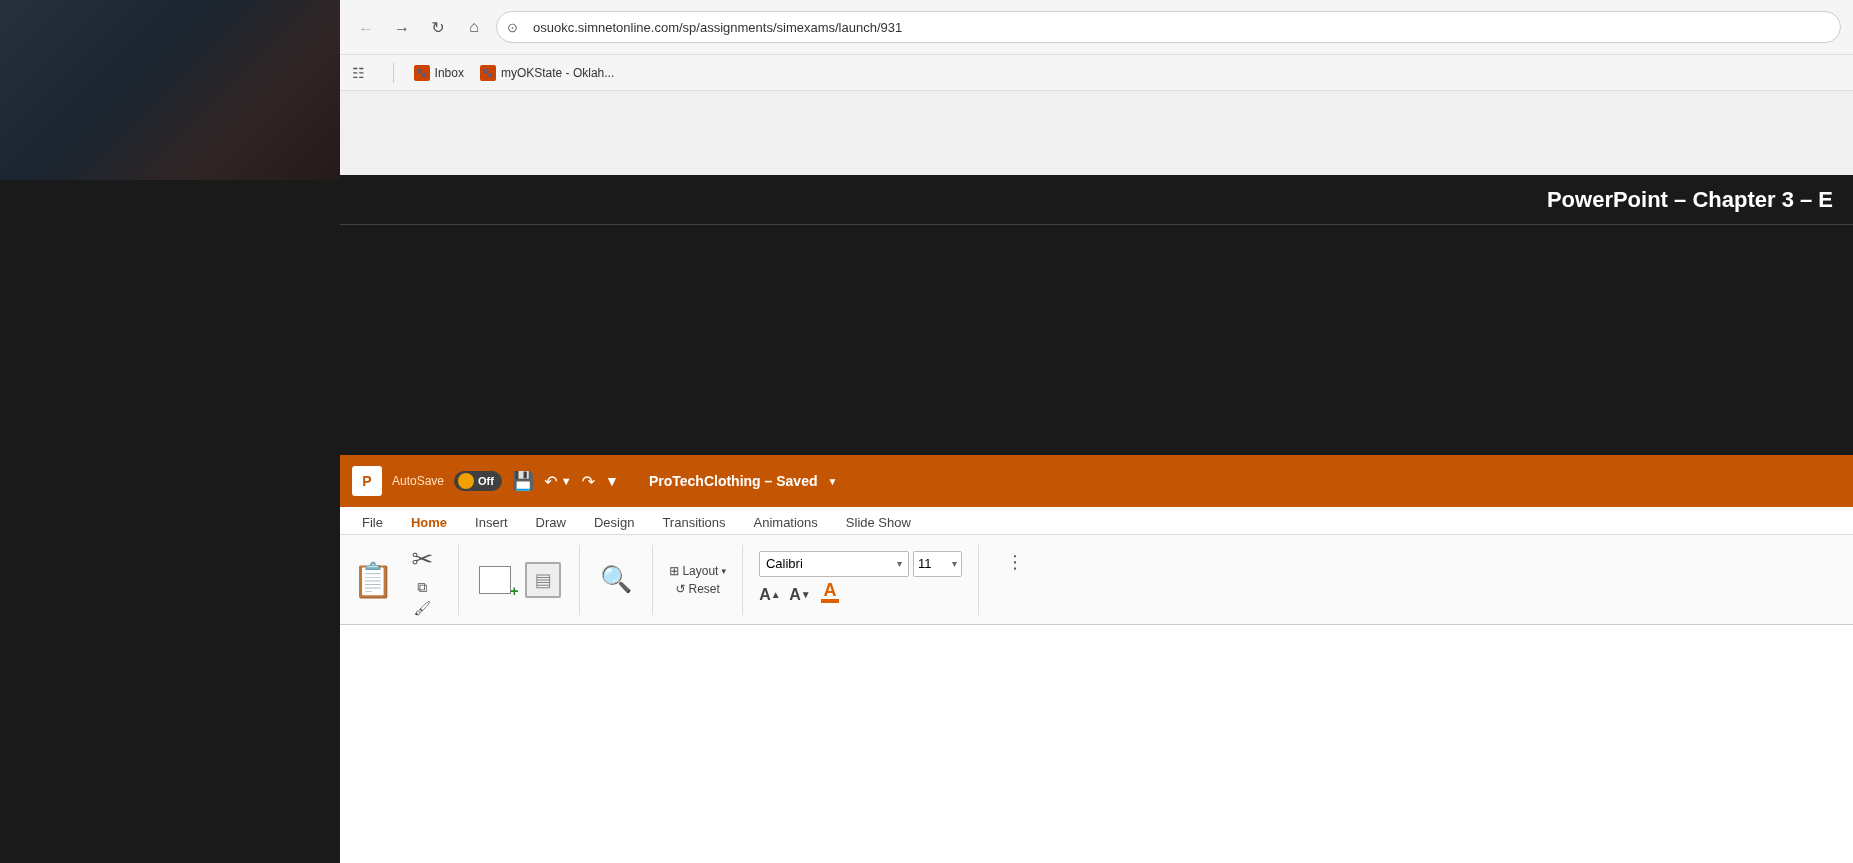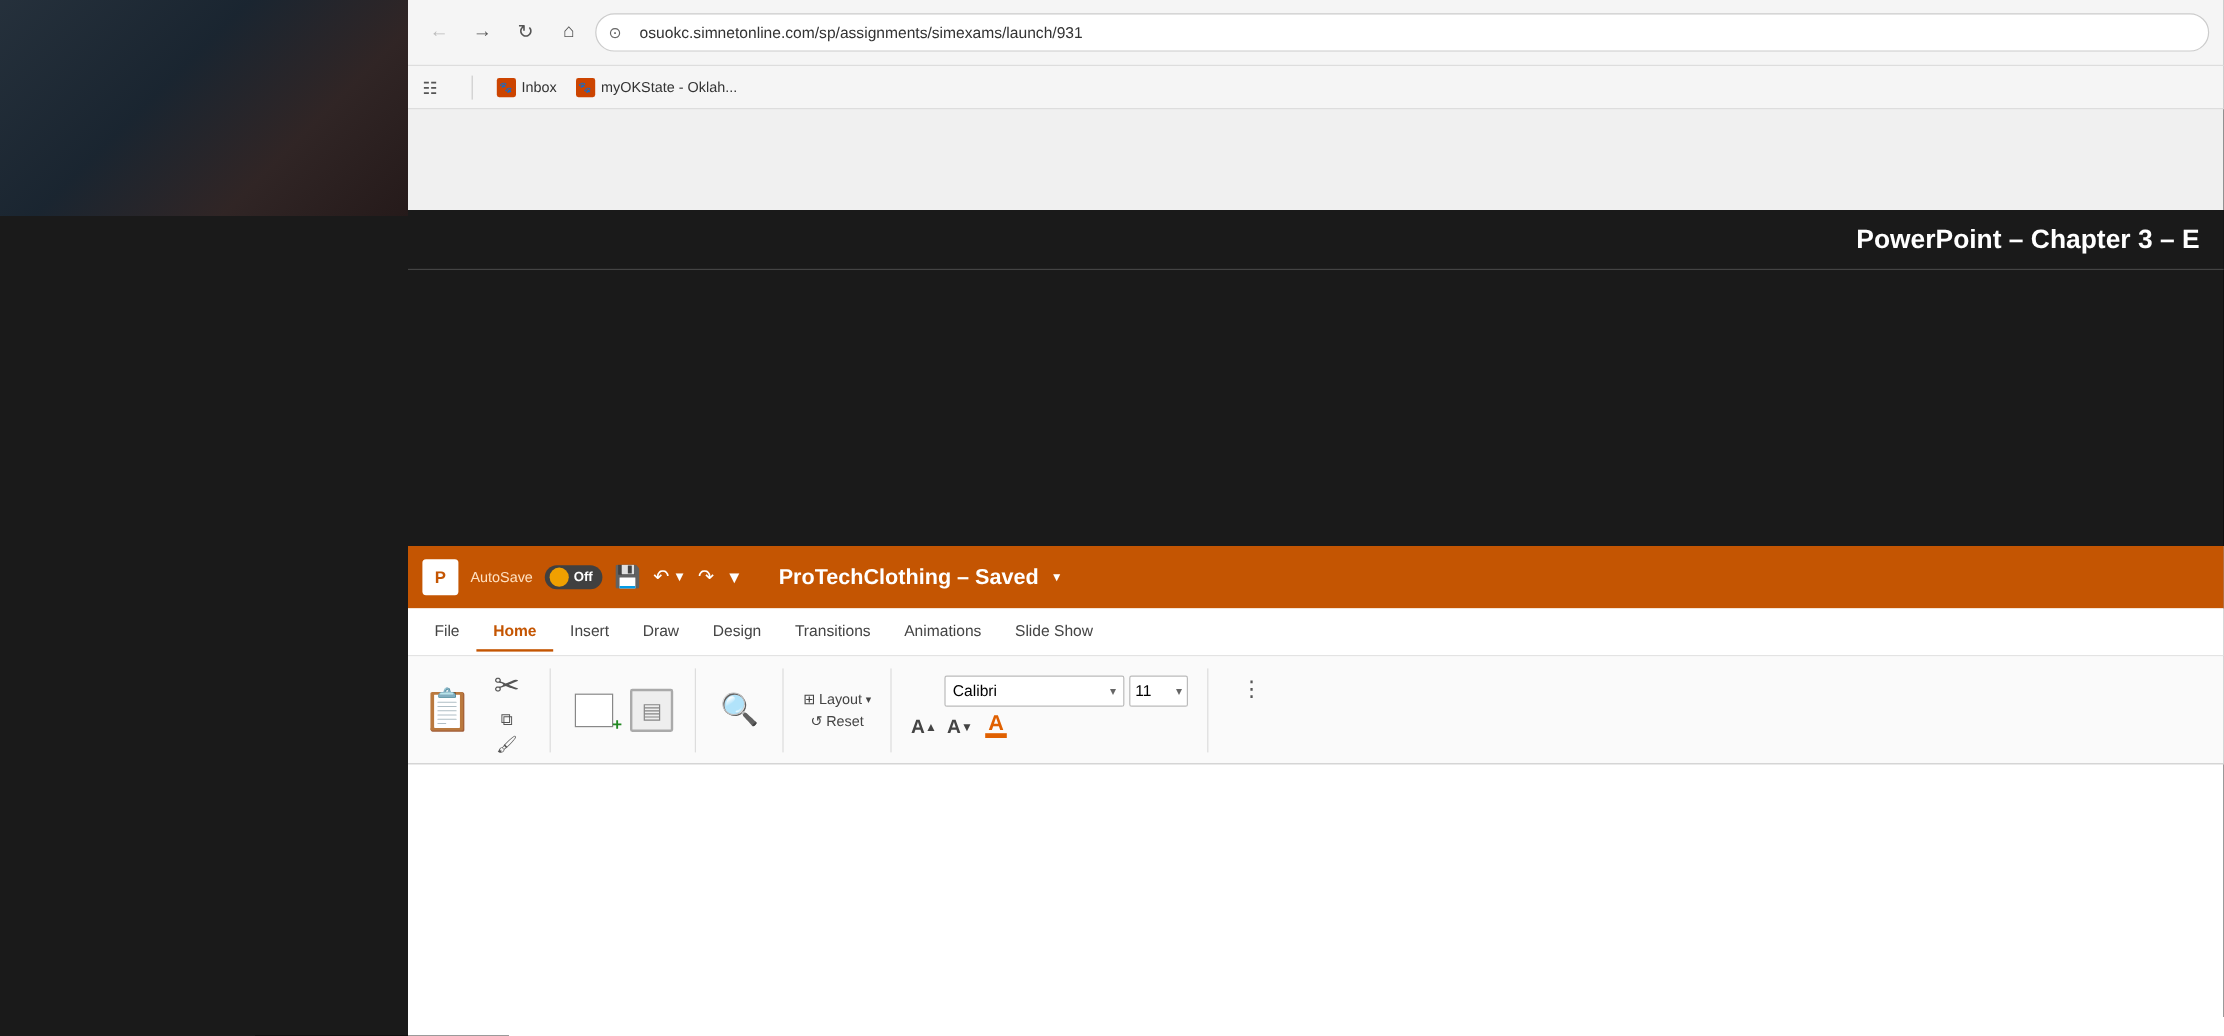--- a/index.html
+++ b/index.html
@@ -232,34 +232,34 @@
       color: #fff;
       font-size: 16px;
       cursor: pointer;
       display: flex;
       align-items: center;
       gap: 3px;
     }
     .pp-doc-title {
       margin-left: 20px;
       color: #fff;
-      font-size: 18px;
+      font-size: 14px;
       font-weight: 600;
     }
     .pp-dropdown-arrow {
       color: #fff;
       font-size: 10px;
     }
 
     
     .pp-ribbon-tabs {
-      height: 40px;
-      background: #fff;
-      display: flex;
-      align-items: center;
+      height: 28px;
+      background: #fff;
+      display: flex;
+      align-items: flex-start;
       padding: 0 8px;
       border-bottom: 1px solid #ddd;
     }
     .pp-tab {
       padding: 8px 14px;
       font-size: 13px;
       color: #444;
       cursor: pointer;
       border-bottom: 2px solid transparent;
     }
@@ -328,21 +328,20 @@
       border: 1px solid #bbb;
       border-radius: 2px;
       padding: 2px 6px;
       font-size: 13px;
       min-width: 150px;
       background: #fff;
       cursor: pointer;
       display: flex;
       align-items: center;
       justify-content: space-between;
-      margin-left: 28px;
     }
     .font-size-dropdown {
       height: 26px;
       border: 1px solid #bbb;
       border-radius: 2px;
       padding: 2px 4px;
       font-size: 13px;
       width: 49px;
       background: #fff;
       cursor: pointer;

